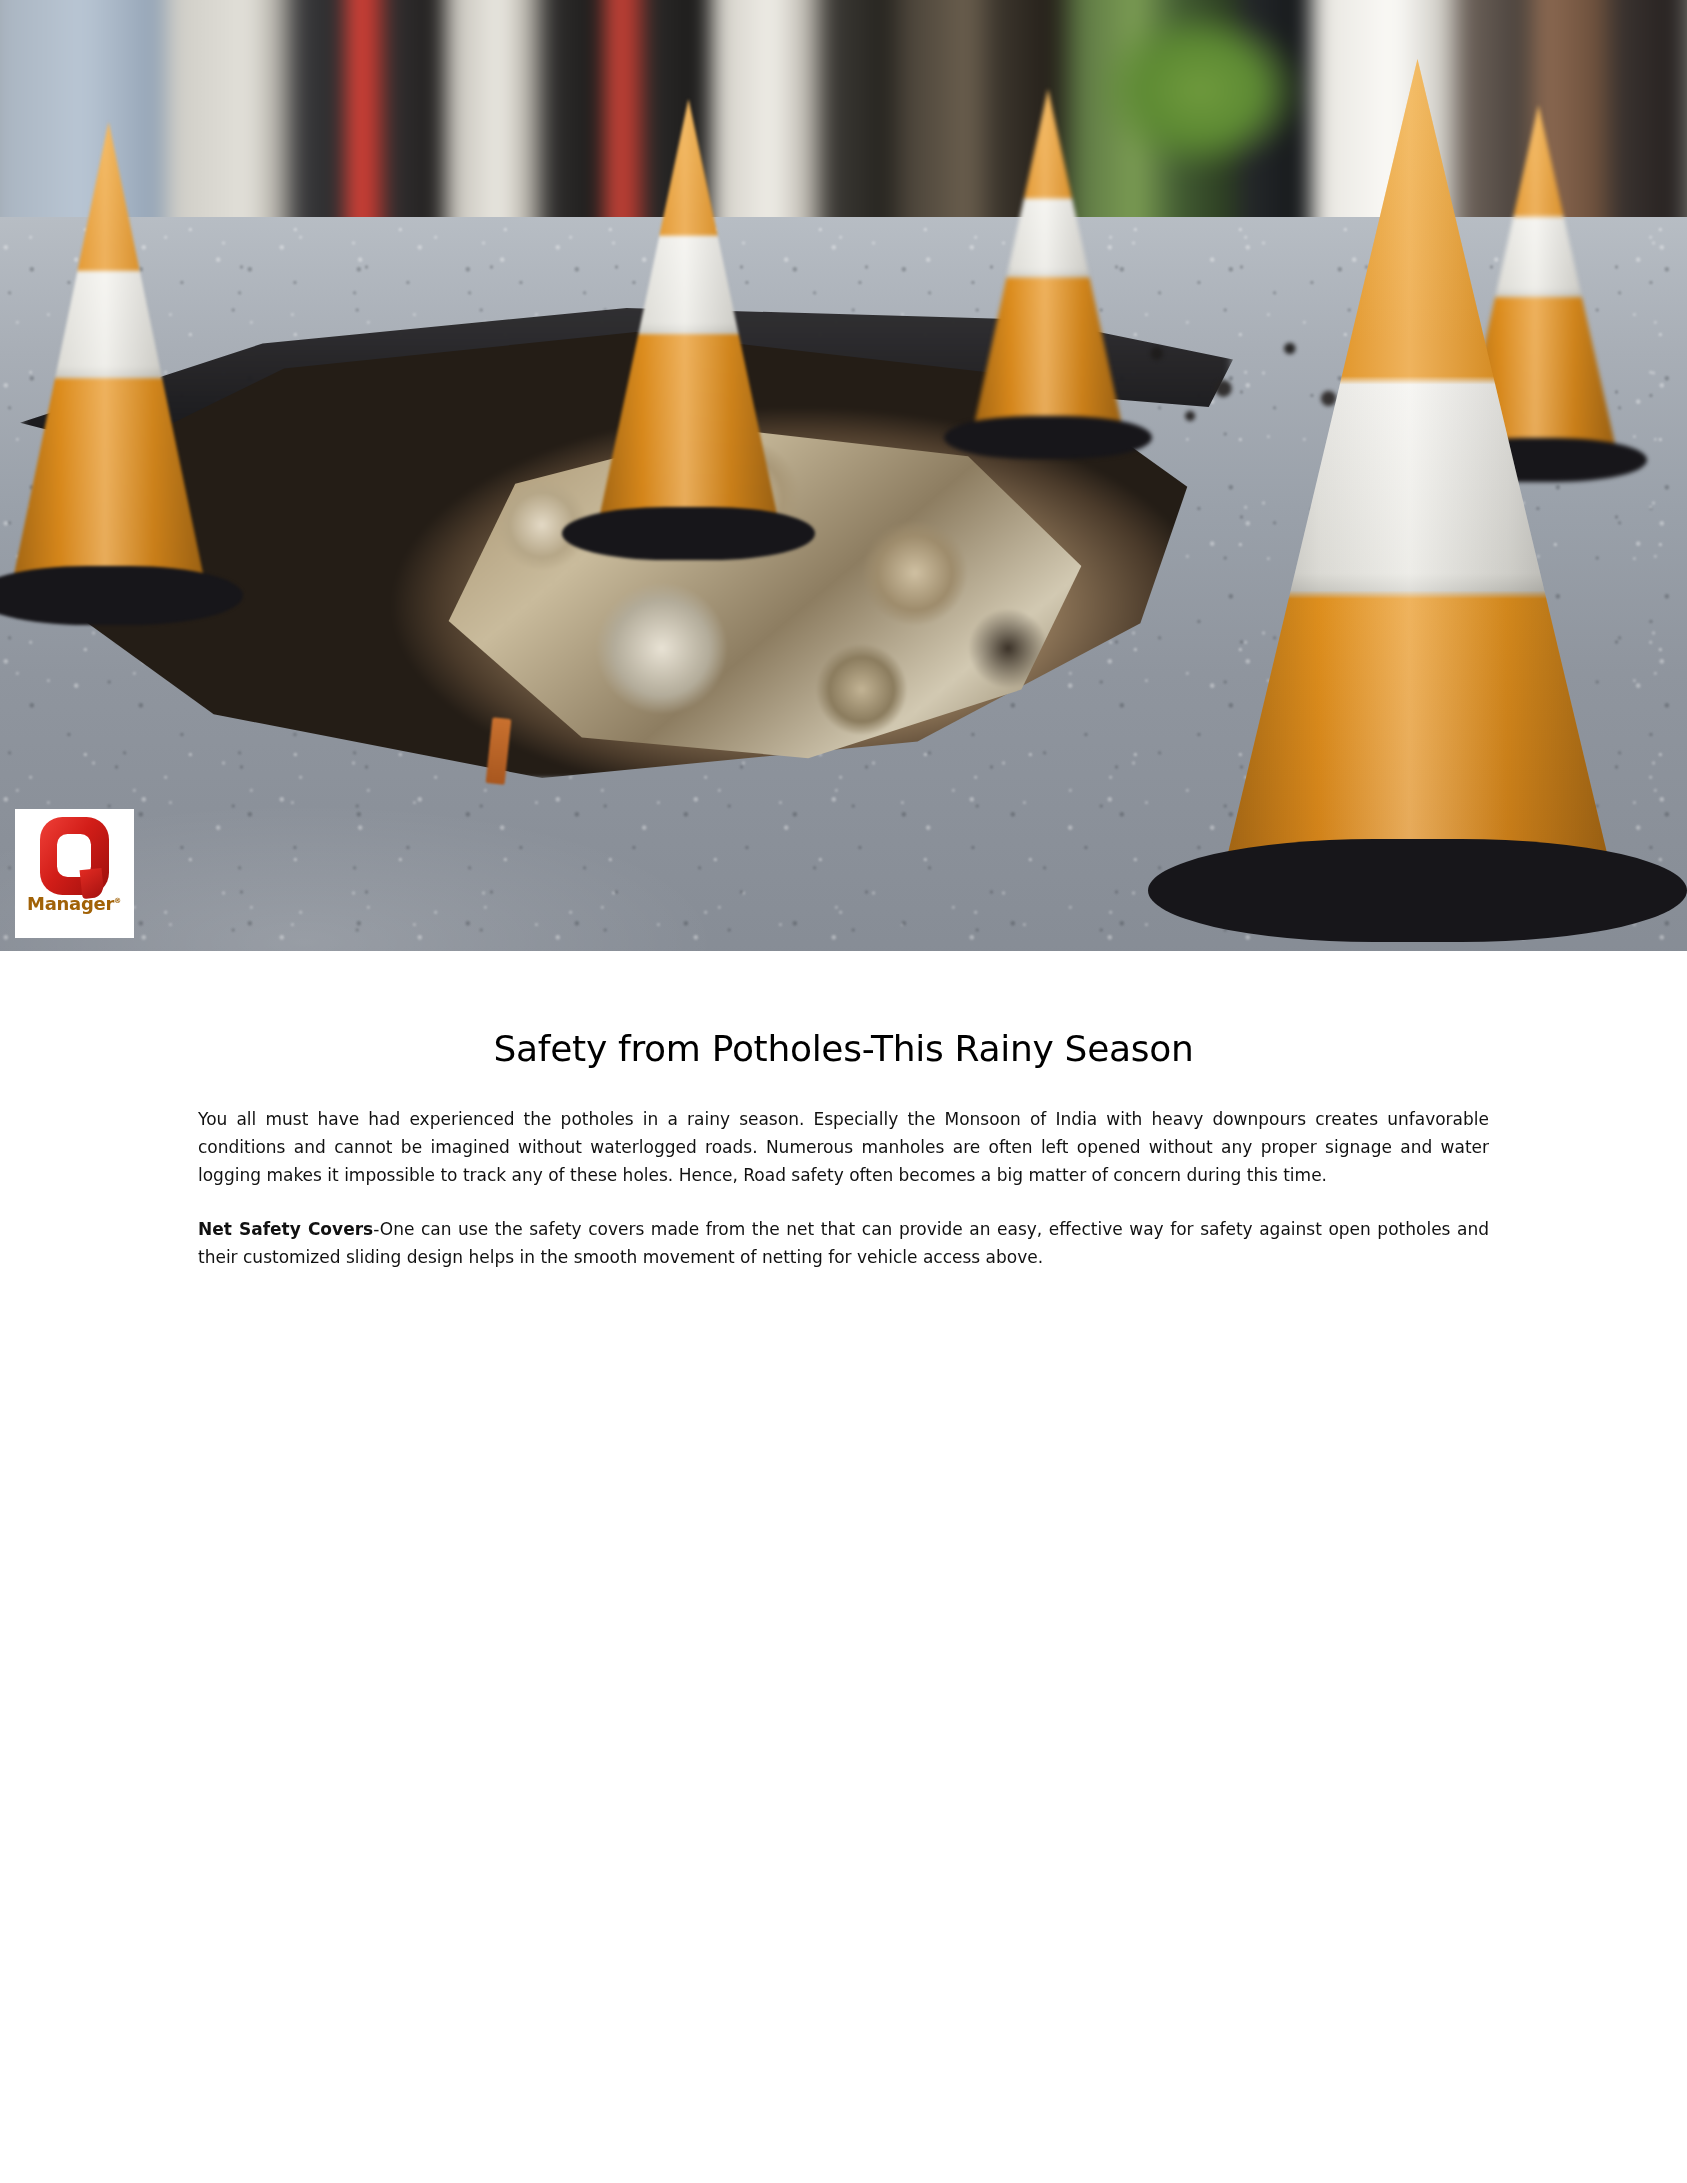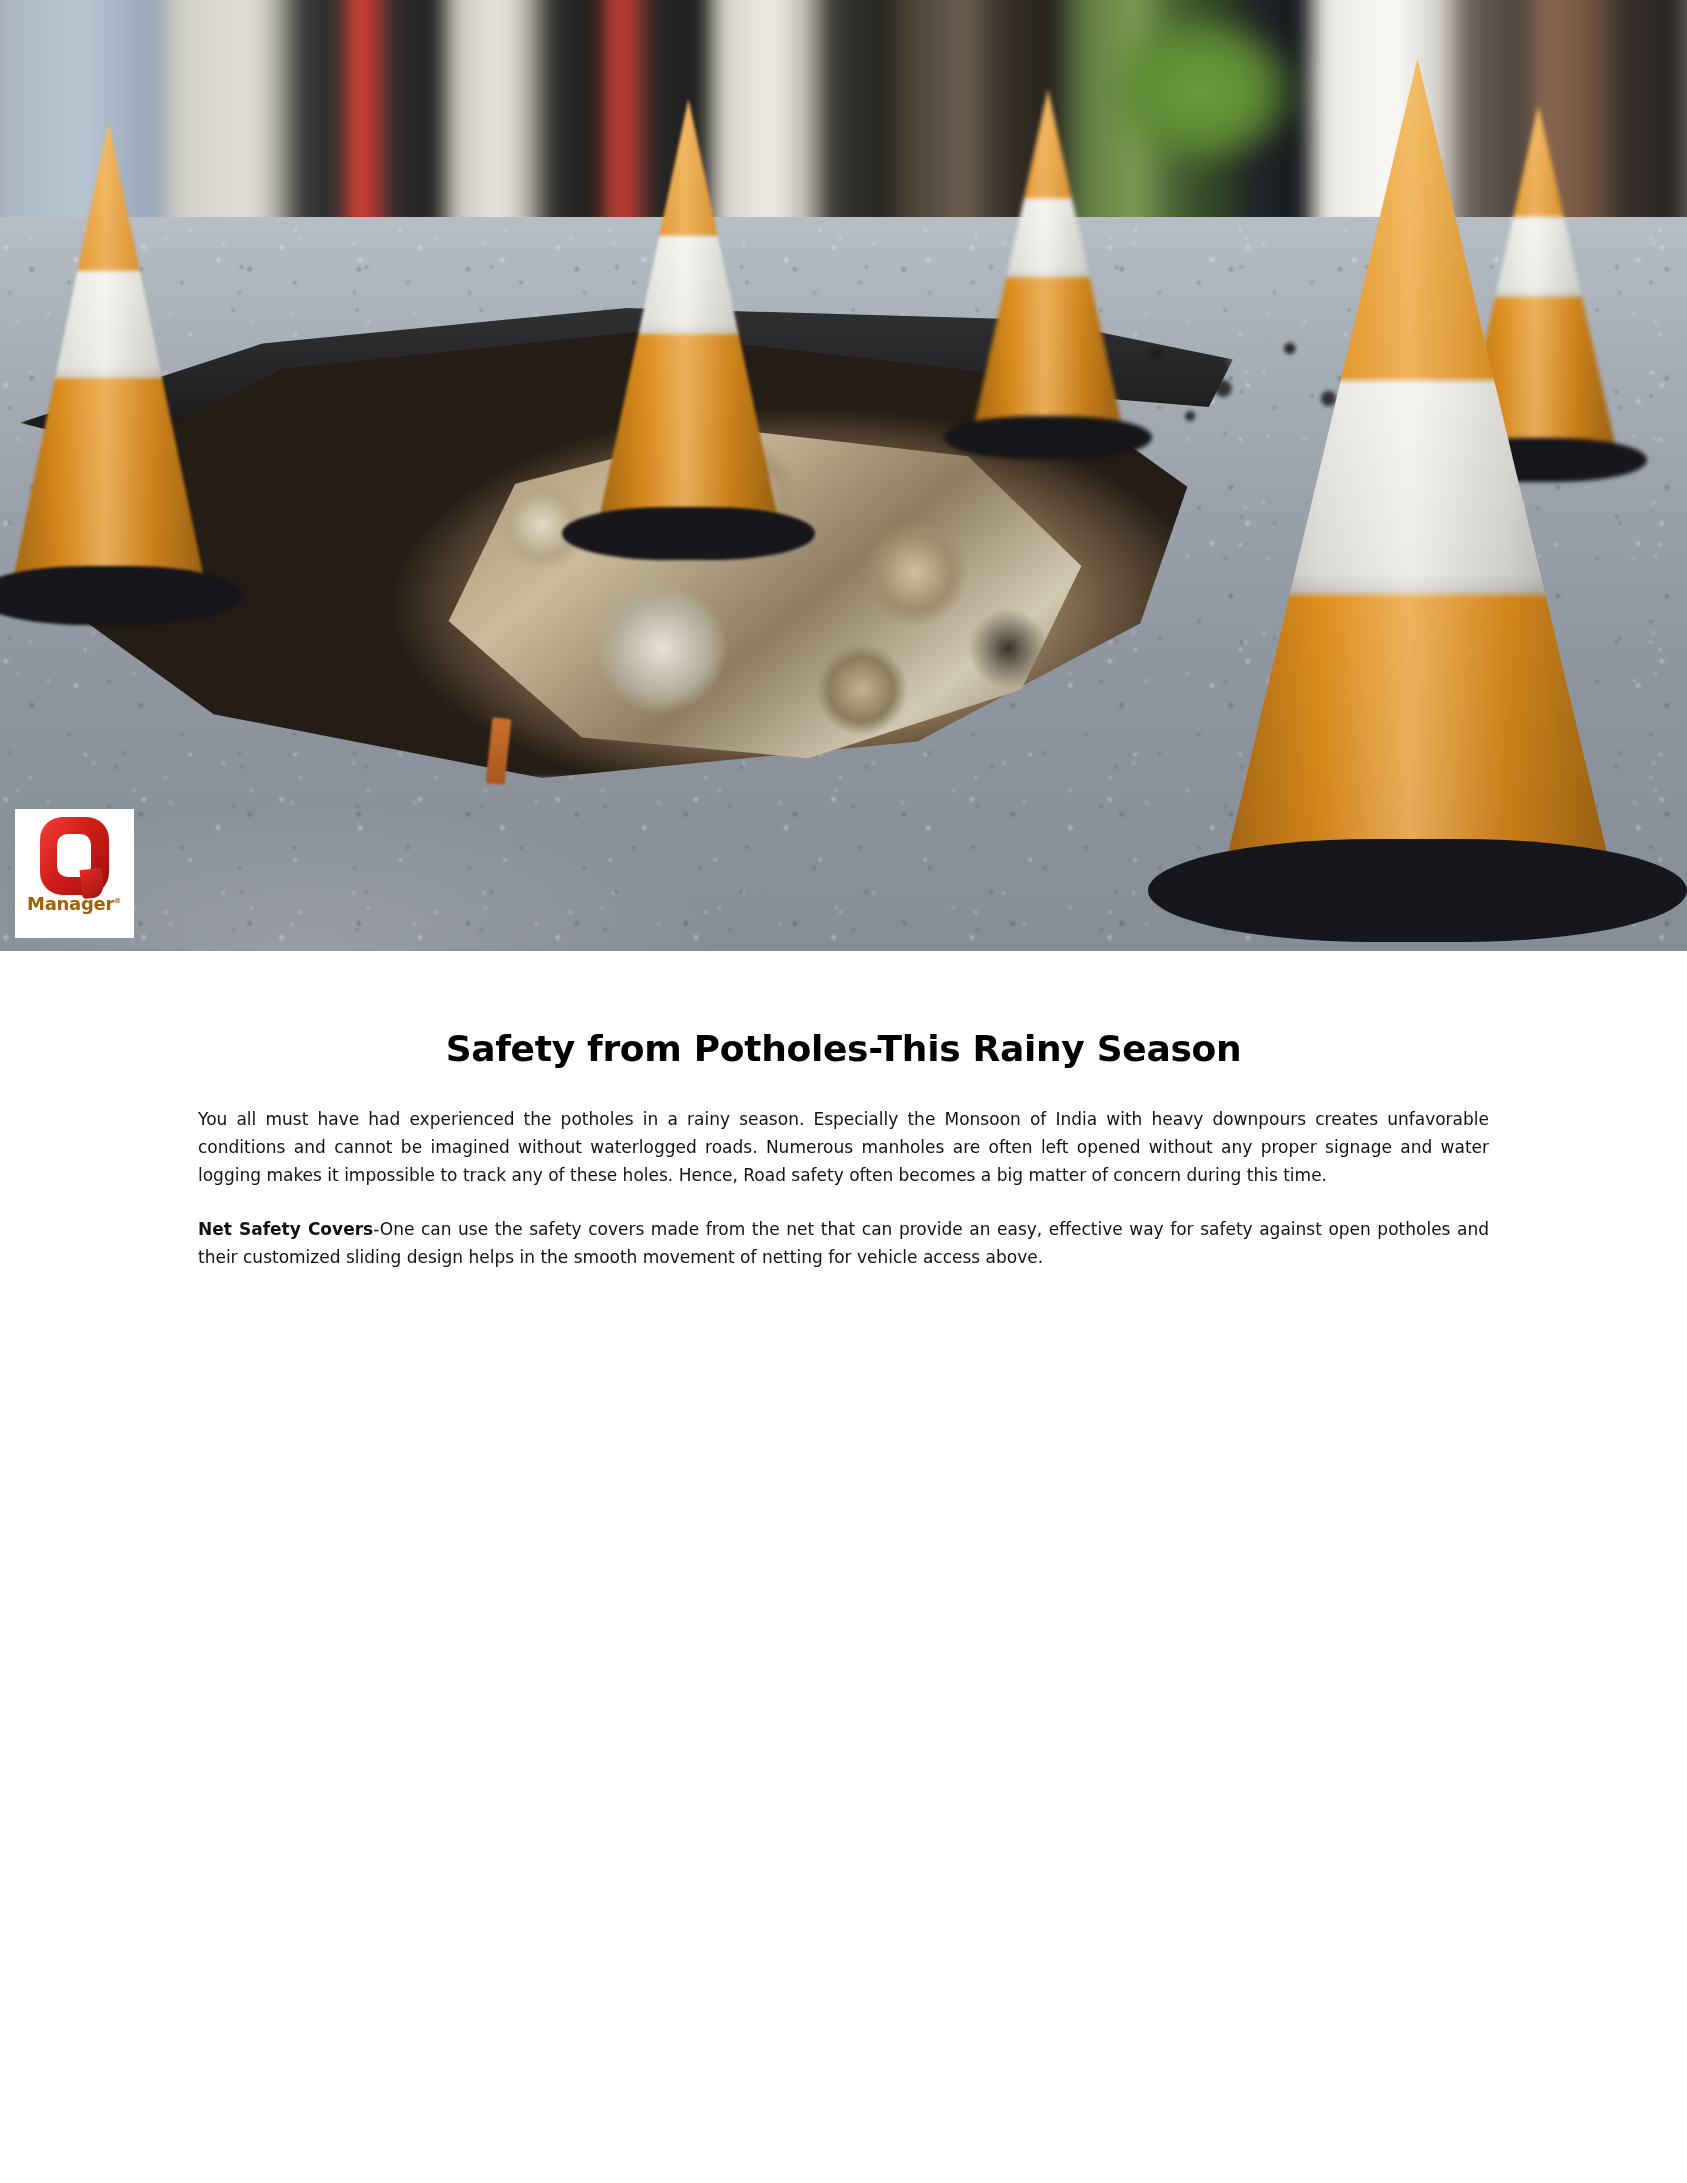--- a/index.html
+++ b/index.html
@@ -279,21 +279,21 @@
     position: relative;
     padding: 0 198px;
     box-sizing: border-box;
     width: 1687px;
   }
   .article-title {
     margin: 0;
     padding-top: 76px;
     text-align: center;
     font-family: "DejaVu Sans", sans-serif;
-    font-weight: bold;
+    font-weight: normal;
     font-size: 36px;
     line-height: 1.2;
     color: #000000;
     letter-spacing: -0.3px;
   }
   .article p {
     margin: 0;
     padding-top: 26px;
     text-align: justify;
     font-family: "DejaVu Sans", sans-serif;

